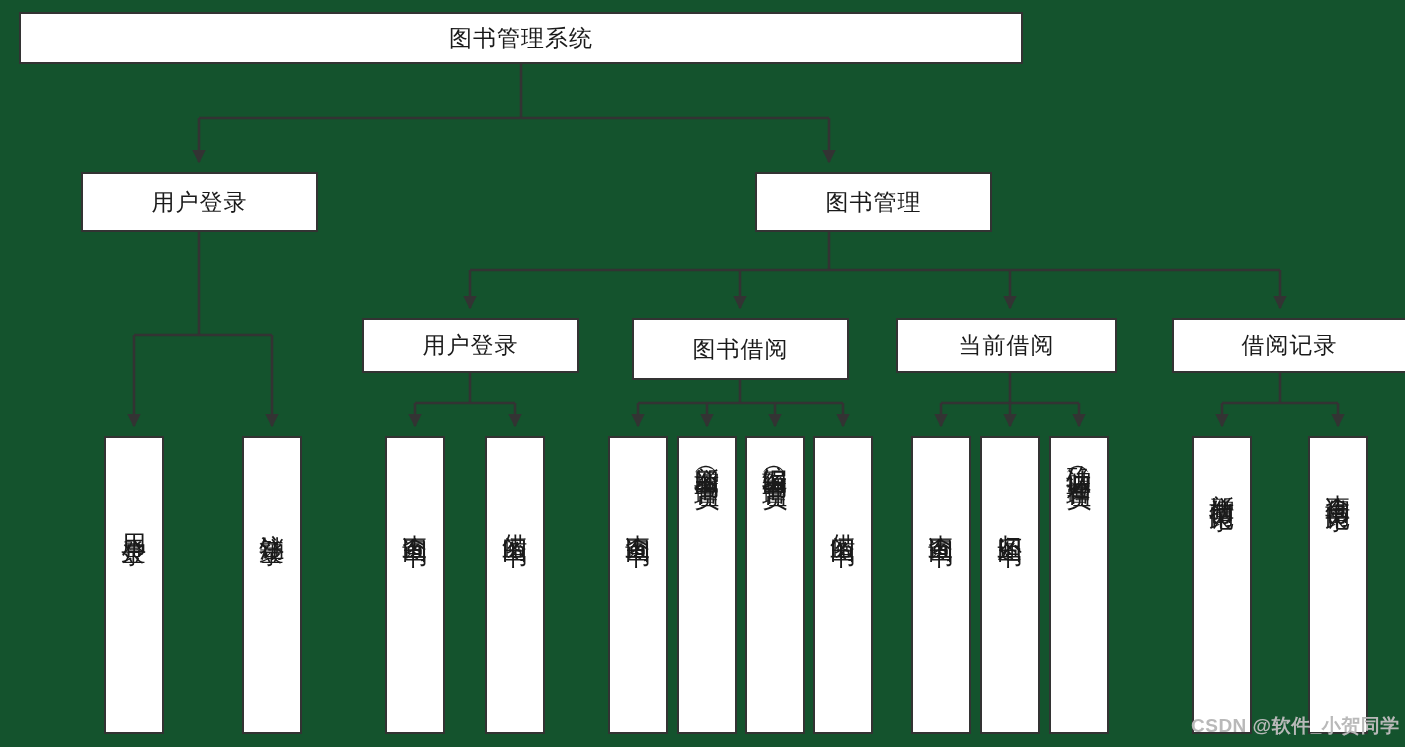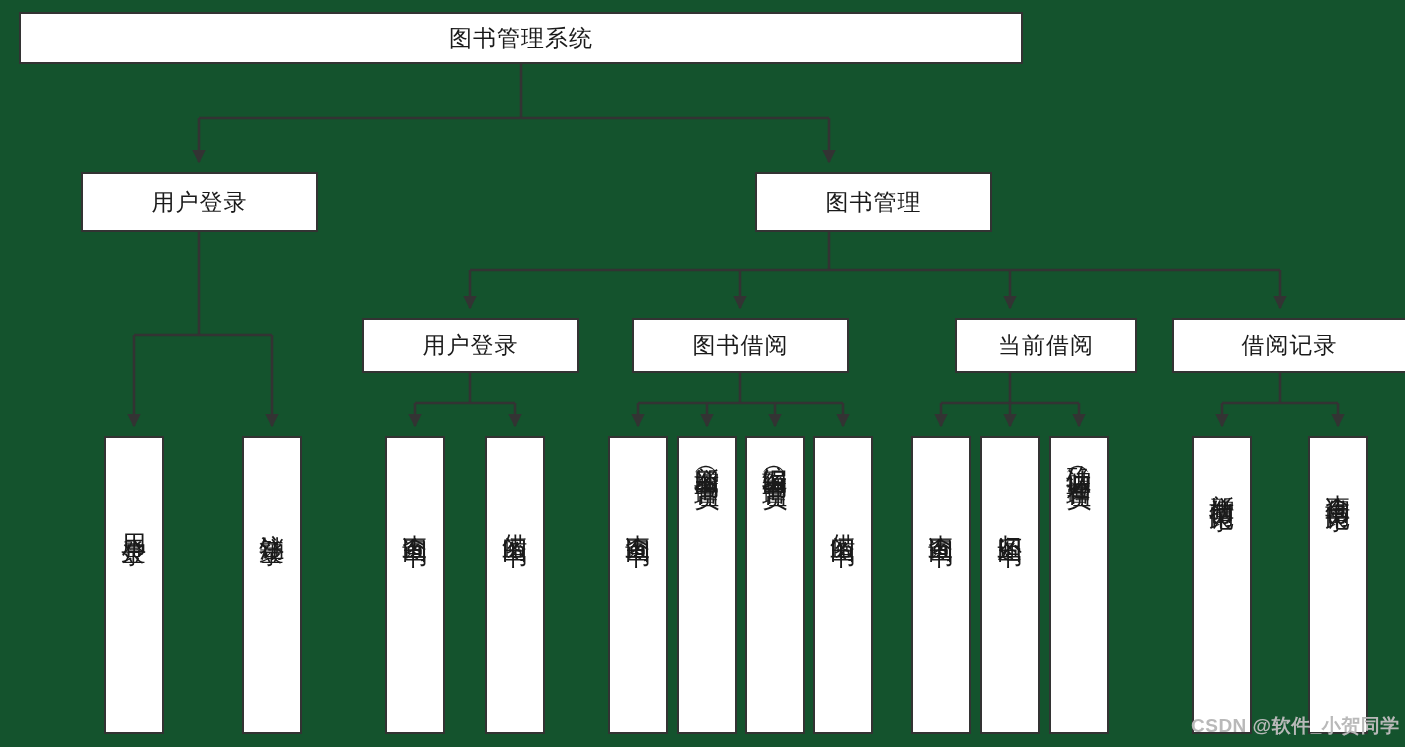--- a/index.html
+++ b/index.html
@@ -125,24 +125,24 @@
   <div class="node-box horiz" style="left:81px; top:172px; width:237px; height:60px;">
     <span>用户登录</span>
   </div>
   <div class="node-box horiz" style="left:711px; top:172px; width:237px; height:60px;margin-left:44px;">
     <span>图书管理</span>
   </div>
 
   <div class="node-box horiz" style="left:362px; top:318px; width:217px; height:55px;">
     <span>用户登录</span>
   </div>
-  <div class="node-box horiz" style="left:632px; top:318px; width:217px; height:55px;">
+  <div class="node-box horiz" style="left:632px; top:318px; width:217px; height:62px;">
     <span>图书借阅</span>
   </div>
-  <div class="node-box horiz" style="left:955px; top:318px; width:182px; height:55px;">
+  <div class="node-box horiz" style="left:896px; top:318px; width:221px; height:55px;">
     <span>当前借阅</span>
   </div>
   <div class="node-box horiz" style="left:1172px; top:318px; width:235px; height:55px;">
     <span>借阅记录</span>
   </div>
 
   <div class="node-box vert" style="left:104px; top:436px; width:60px; height:298px; padding-top:76px;">
     <span class="vert-label">用户登录</span>
   </div>
   <div class="node-box vert" style="left:242px; top:436px; width:60px; height:298px; padding-top:76px;">

